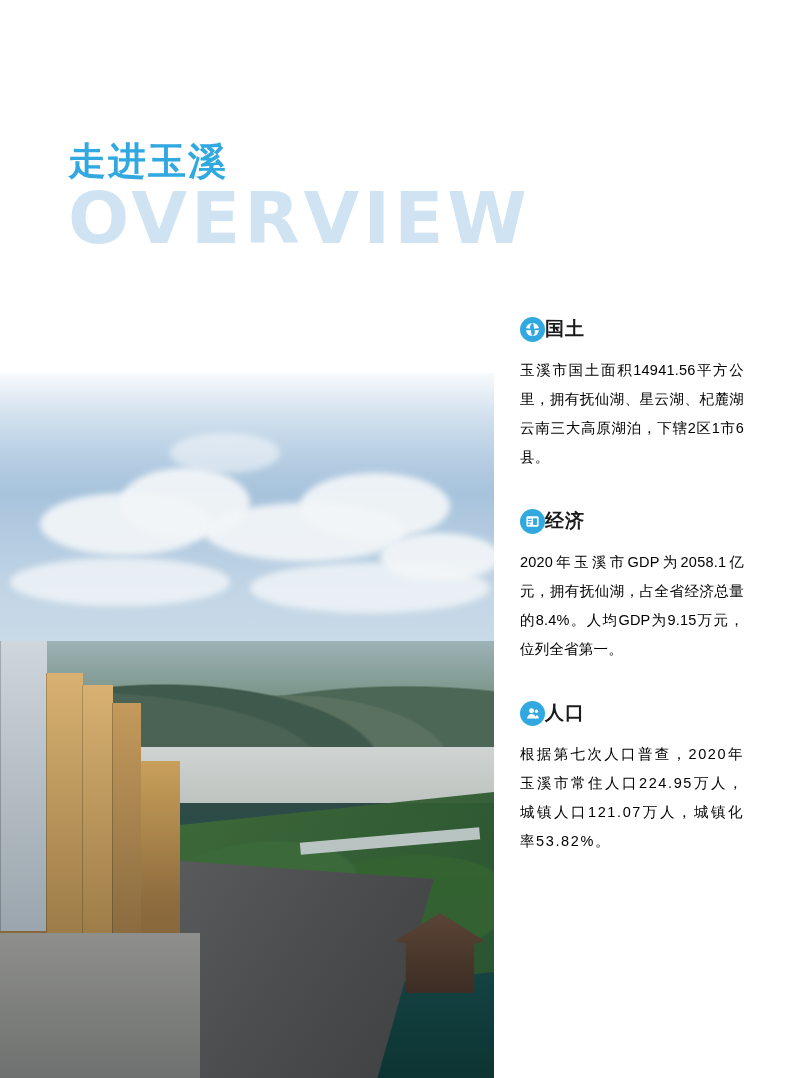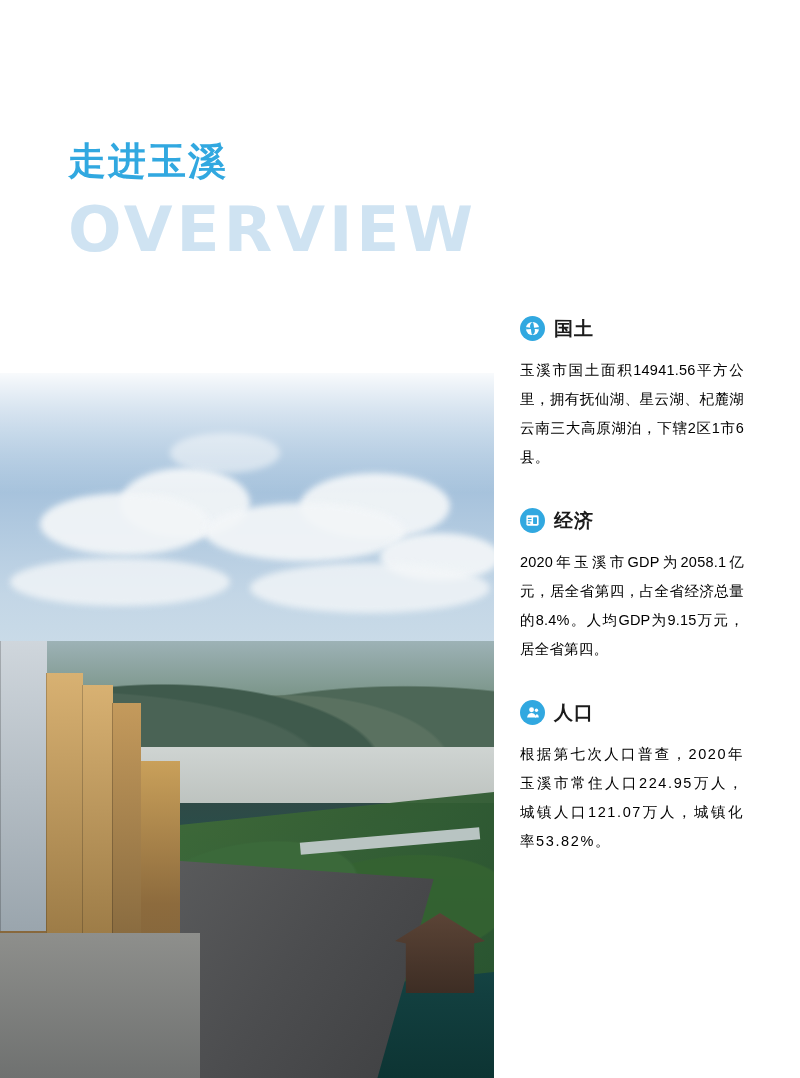--- a/index.html
+++ b/index.html
@@ -24,26 +24,26 @@
   }
   .title-cn {
     font-size: 38px;
     font-weight: bold;
     color: #31a8e0;
     letter-spacing: 2px;
     line-height: 1.15;
     white-space: nowrap;
   }
   .title-en {
-    font-size: 63px;
+    font-size: 72px;
     font-weight: bold;
     color: #cfe3f2;
     letter-spacing: 4px;
     line-height: 0.95;
-    margin-top: 16px;
+    margin-top: 0;
     white-space: nowrap;
     font-family: "DejaVu Sans", sans-serif;
   }
 
   
   .photo {
     position: absolute;
     left: 0;
     top: 373px;
     width: 494px;
@@ -149,22 +149,21 @@
   
   .content {
     position: absolute;
     left: 520px;
     top: 316px;
     width: 224px;
   }
   .section { margin-bottom: 36px; }
   .sec-head {
     display: flex;
-    align-items: flex-start;
-    gap: 9px;
+    align-items: flex-end;
     margin-bottom: 14px;
   }
   .sec-icon {
     width: 25px; height: 25px;
     border-radius: 50%;
     background: #31a8e0;
     display: flex;
     align-items: center;
     justify-content: center;
     flex: none;
@@ -242,21 +241,21 @@
         <svg width="15" height="15" viewBox="0 0 16 16">
           <rect x="1.5" y="2.5" width="13" height="11" rx="1.5" fill="#ffffff"></rect>
           <rect x="3" y="5" width="4" height="1.4" fill="#31a8e0"></rect>
           <rect x="3" y="7.6" width="4" height="1.4" fill="#31a8e0"></rect>
           <rect x="3" y="10.2" width="2.6" height="1.4" fill="#31a8e0"></rect>
           <rect x="8.6" y="4.6" width="4.2" height="7" rx="0.6" fill="#31a8e0"></rect>
         </svg>
       </span>
       <span class="sec-title">经济</span>
     </div>
-    <div class="sec-body">2020年玉溪市GDP为2058.1亿元，居全省第四，占全省经济总量的8.4%。人均GDP为9.15万元，居全省第四。</div>
+    <div class="sec-body">2020年玉溪市GDP为2058.1亿元，拥有抚仙湖，占全省经济总量的8.4%。人均GDP为9.15万元，位列全省第一。</div>
   </div>
 
   <div class="section">
     <div class="sec-head">
       <span class="sec-icon">
         <svg width="15" height="15" viewBox="0 0 16 16">
           <circle cx="7" cy="5" r="2.6" fill="#ffffff"></circle>
           <path d="M2.2 13.4 C2.6 9.9 5 8.6 7 8.6 C9 8.6 11.4 9.9 11.8 13.4 Z" fill="#ffffff"></path>
           <circle cx="12.2" cy="5.6" r="1.8" fill="#ffffff"></circle>
           <path d="M10.6 13.4 C10.9 10.6 12 9.8 12.6 9.8 C13.6 9.8 14.6 10.9 14.7 13.4 Z" fill="#ffffff"></path>

